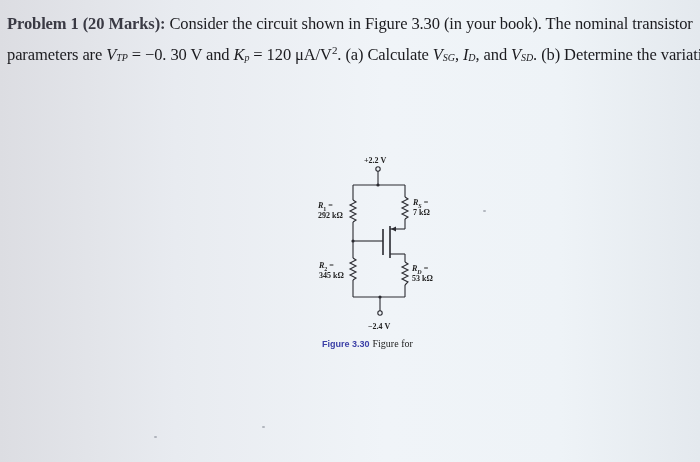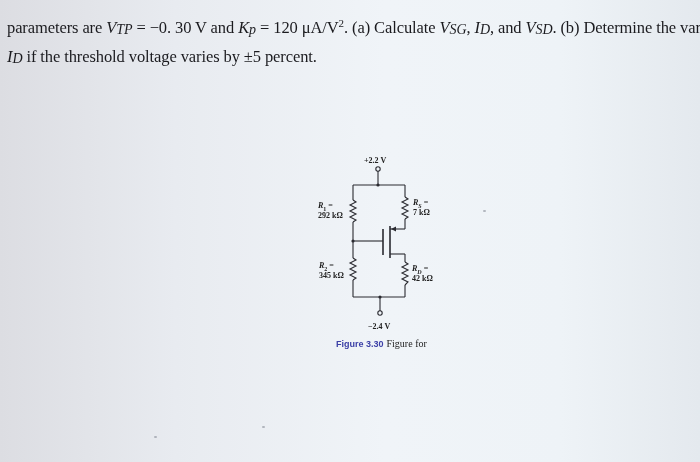--- a/index.html
+++ b/index.html
@@ -12,43 +12,43 @@
     .problem {
       position: absolute; left: 7px; top: 10px; width: 690px;
       font-size: 16.5px; line-height: 27px; letter-spacing: -0.1px;
     }
     .problem .line { white-space: nowrap; display: block; }
     .problem .heading {
       font-family: "Liberation Serif", serif; font-weight: bold;
       color: #3a3a44;
     }
     .problem i { font-style: italic; }
-    .problem sub, .problem .subv { font-size: 14px; font-style: italic; vertical-align: -1px; }
+    .problem sub, .problem .subv { font-size: 10px; font-style: italic; vertical-align: -1px; }
     .problem sup { font-size: 11px; vertical-align: 6px; }
     .circuit { position: absolute; left: 300px; top: 150px; width: 200px; height: 220px; }
     .lbl {
       position: absolute; font-family: "Liberation Serif", serif;
       font-size: 8px; font-weight: bold; color: #222; line-height: 9px; white-space: nowrap; text-align: right;
     }
     .lbl i { font-style: italic; }
     .caption {
-      position: absolute; left: 336px; top: 338px; font-size: 10px; white-space: nowrap;
+      position: absolute; left: 322px; top: 338px; font-size: 10px; white-space: nowrap;
     }
     .caption .fig-num {
       font-family: "Liberation Sans", sans-serif; font-weight: bold; color: #3b3fa6; font-size: 9px;
     }
     .caption .fig-text { font-family: "Liberation Serif", serif; color: #222; margin-left: 3px; }
     .speck { position: absolute; width: 3px; height: 2px; background: #8a8f99; border-radius: 1px; opacity: .6; }
   </style>
 </head>
 <body>
 
 <div class="problem">
+  <span class="line"><span class="heading">Problem 1 (20 Marks):</span><span> Consider the circuit shown in Figure 3.30 (in your book). The nominal transistor</span></span>
   <span class="line"><span>parameters are </span><i>V</i><span class="subv">TP</span><span> = −0. 30 V and </span><i>K</i><span class="subv">p</span><span> = 120 </span><span>μA/V</span><sup>2</sup><span>. (a) Calculate </span><i>V</i><span class="subv">SG</span><span>, </span><i>I</i><span class="subv">D</span><span>, and </span><i>V</i><span class="subv">SD</span><span>. (b) Determine the variation in</span></span>
-  <span class="line"><i>I</i><span class="subv">D</span><span> if the threshold voltage varies by ±5 percent.</span></span>
 </div>
 
 <div class="circuit">
   <svg width="200" height="220" viewBox="300 150 200 220" xmlns="http://www.w3.org/2000/svg" style="position:absolute;left:0;top:0;">
     <g stroke="#2a2a30" stroke-width="1.1" fill="none">
 
       <circle cx="378" cy="169" r="2.2"></circle>
       <line x1="378" y1="171" x2="378" y2="185"></line>
       <line x1="353" y1="185" x2="405" y2="185"></line>
 
@@ -93,21 +93,21 @@
   <div class="lbl" style="left:18px;top:51px;"><i>R</i><sub style="font-size:6px;">1</sub><span> =</span></div>
   <div class="lbl" style="left:18px;top:61px;">292 kΩ</div>
 
   <div class="lbl" style="left:113px;top:48px;"><i>R</i><sub style="font-size:6px;font-style:italic;">S</sub><span> =</span></div>
   <div class="lbl" style="left:113px;top:58px;">7 kΩ</div>
 
   <div class="lbl" style="left:19px;top:111px;"><i>R</i><sub style="font-size:6px;">2</sub><span> =</span></div>
   <div class="lbl" style="left:19px;top:121px;">345 kΩ</div>
 
   <div class="lbl" style="left:112px;top:114px;"><i>R</i><sub style="font-size:6px;font-style:italic;">D</sub><span> =</span></div>
-  <div class="lbl" style="left:112px;top:124px;">42 kΩ</div>
+  <div class="lbl" style="left:112px;top:124px;">53 kΩ</div>
 
   <div class="lbl" style="left:68px;top:172px;">−2.4 V</div>
 </div>
 
 <div class="caption">
   <span class="fig-num">Figure 3.30</span><span class="fig-text">Figure for</span>
 </div>
 
 <div class="speck" style="left:483px;top:210px;"></div>
 <div class="speck" style="left:154px;top:436px;"></div>

